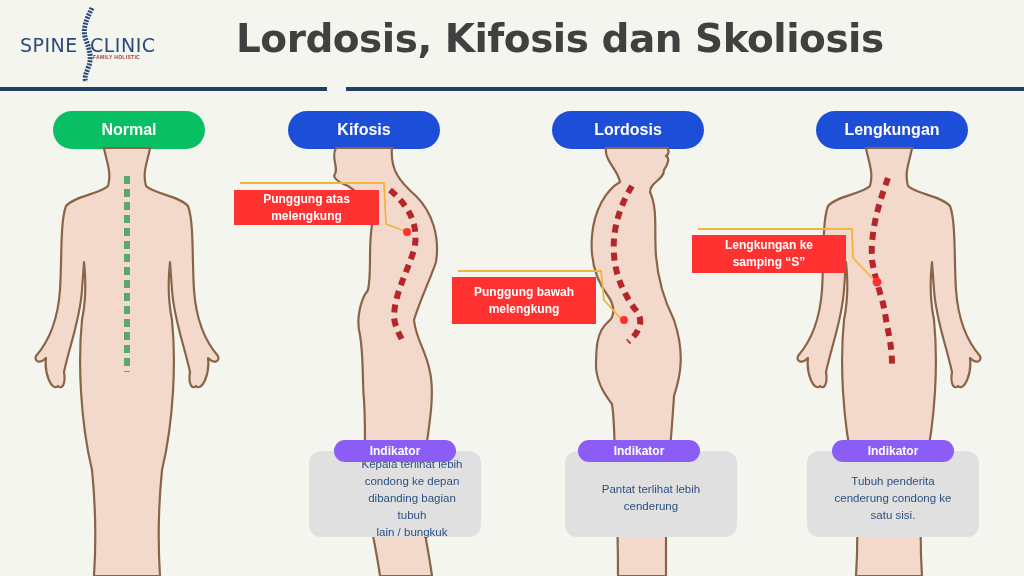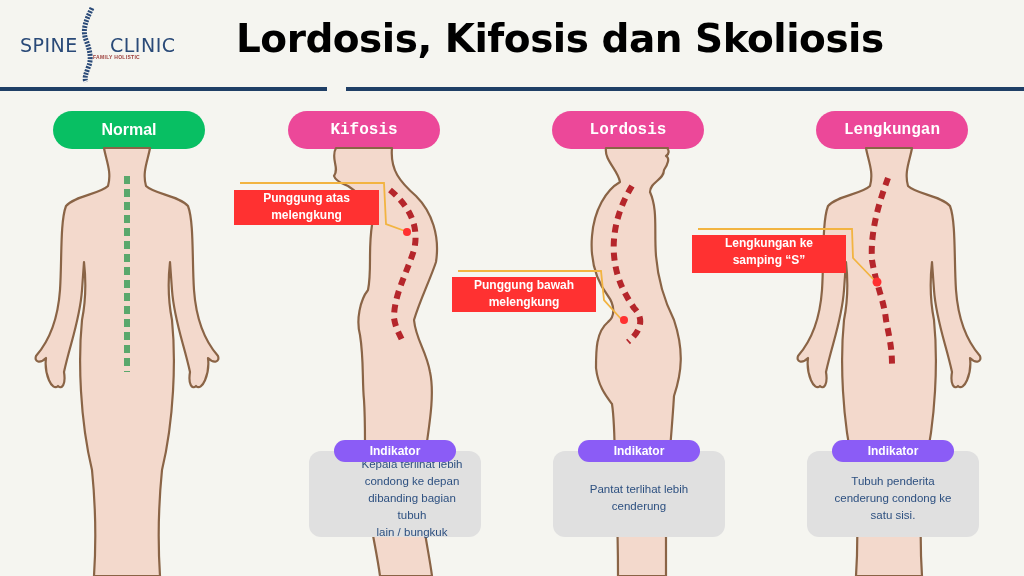--- a/index.html
+++ b/index.html
@@ -1,29 +1,29 @@
 <!DOCTYPE html>
 <html><head>
 <meta charset="utf-8">
 <style>
   * { box-sizing: border-box; margin: 0; padding: 0; }
   html, body { width: 1024px; height: 576px; overflow: hidden; }
   body { background: #f5f5f0; font-family: "Liberation Sans", sans-serif; position: relative; }
   .logo { position: absolute; left: 20px; top: 4px; width: 130px; height: 80px; }
   .logo-spine { position: absolute; left: 0; top: 30px; font-size: 19px; color: #2a4a78; letter-spacing: 0.5px; font-family: "DejaVu Sans", sans-serif; font-weight: normal; }
-  .logo-clinic { position: absolute; left: 70px; top: 30px; font-size: 19px; color: #2a4a78; letter-spacing: 0.5px; font-family: "DejaVu Sans", sans-serif; padding-left: 20px; }
+  .logo-clinic { position: absolute; left: 70px; top: 30px; font-size: 19px; color: #2a4a78; letter-spacing: 0.5px; font-family: "DejaVu Sans", sans-serif; }
   .logo-sub { position: absolute; left: 73px; top: 50px; font-size: 5px; color: #9c3d3a; letter-spacing: 0.3px; font-weight: bold; }
   .logo-svg { position: absolute; left: 56px; top: 0; }
-  .title { position: absolute; left: 236px; top: 16px; font-size: 39px; font-weight: bold; color: #000000; letter-spacing: -0.5px; font-family: "DejaVu Sans", sans-serif; white-space: nowrap; }
+  .title { position: absolute; left: 236px; top: 16px; font-size: 39px; font-weight: bold; color: #404040; letter-spacing: -0.5px; font-family: "DejaVu Sans", sans-serif; white-space: nowrap; }
   .rule { position: absolute; top: 87px; height: 4px; background: #1f3f66; }
   .pill { position: absolute; top: 111px; width: 152px; height: 38px; border-radius: 19px; color: #fff; font-weight: bold; font-size: 16px; display: flex; align-items: center; justify-content: center; }
   .pill.green { background: #08bf63; text-align: right; }
-  .pill.red { background: #ec4899; font-family: Liberation Mono, monospace; }
+  .pill.red { background: #1d4ed8; }
   .figure { position: absolute; }
-  .callout { position: absolute; background: #ff3131; color: #fff; font-weight: bold; font-size: 12px; line-height: 17px; text-align: center; display: flex; align-items: flex-start; justify-content: center; padding: 0 6px; }
+  .callout { position: absolute; background: #ff3131; color: #fff; font-weight: bold; font-size: 12px; line-height: 17px; text-align: center; display: flex; align-items: center; justify-content: center; padding: 0 6px; }
   .ind-badge { position: absolute; width: 122px; height: 22px; border-radius: 11px; background: #8b5cf6; color: #fff; font-weight: bold; font-size: 12px; display: flex; align-items: center; justify-content: center; z-index: 3; }
   .ind-box { position: absolute; width: 172px; height: 86px; border-radius: 12px; background: #e0e0e0; color: #2d5080; font-size: 11.5px; line-height: 17px; text-align: center; display: flex; align-items: center; justify-content: center; padding: 12px 10px 4px 10px; z-index: 2; }
   svg.overlay { position: absolute; left: 0; top: 0; z-index: 4; pointer-events: none; }
 </style>
 </head>
 <body>
 
 <div class="logo">
   <svg class="logo-svg" width="24" height="80" viewBox="0 0 24 80">
     <path d="M16 4 C 10 16, 6 26, 10 36 C 14 46, 16 56, 12 64 C 10 70, 8 74, 10 78" stroke="#2a4a78" stroke-width="5" fill="none" stroke-dasharray="2 1.2"></path>
@@ -60,21 +60,21 @@
   <path d="M632 186 C620 205,612 230,614 255 C616 280,626 296,634 308 C644 318,642 330,628 342" stroke="#b5262b" stroke-width="6" stroke-dasharray="8 6" fill="none"></path>
   <path d="M888 178 C880 200,870 230,872 260 C876 285,884 300,886 320 C890 340,892 350,892 365" stroke="#b5262b" stroke-width="6" stroke-dasharray="8 6" fill="none"></path>
 </svg>
 
 <div class="callout" style="left:234px;top:190px;width:145px;height:35px;">
   <div>
       <div>Punggung atas</div>
       <div>melengkung</div>
     </div>
 </div>
-<div class="callout" style="left:452px;top:277px;width:144px;height:35px;">
+<div class="callout" style="left:452px;top:277px;width:144px;height:47px;">
   <div>
       <div>Punggung bawah</div>
       <div>melengkung</div>
     </div>
 </div>
 <div class="callout" style="left:692px;top:235px;width:154px;height:38px;">
   <div>
       <div>Lengkungan ke</div>
       <div>samping “S”</div>
     </div>
@@ -97,21 +97,21 @@
 <div class="ind-box" style="left:309px;top:451px;padding-left:44px;">
   <div>
     <div>Kepala terlihat lebih</div>
     <div>condong ke depan</div>
     <div>dibanding bagian tubuh</div>
     <div>lain / bungkuk</div>
   </div>
 </div>
 
 <div class="ind-badge" style="left:578px;top:440px;">Indikator</div>
-<div class="ind-box" style="left:553px;top:451px;">
+<div class="ind-box" style="left:565px;top:451px;">
   <div>
     <div>Pantat terlihat lebih</div>
     <div>cenderung</div>
   </div>
 </div>
 
 <div class="ind-badge" style="left:832px;top:440px;">Indikator</div>
 <div class="ind-box" style="left:807px;top:451px;">
   <div>
     <div>Tubuh penderita</div>

